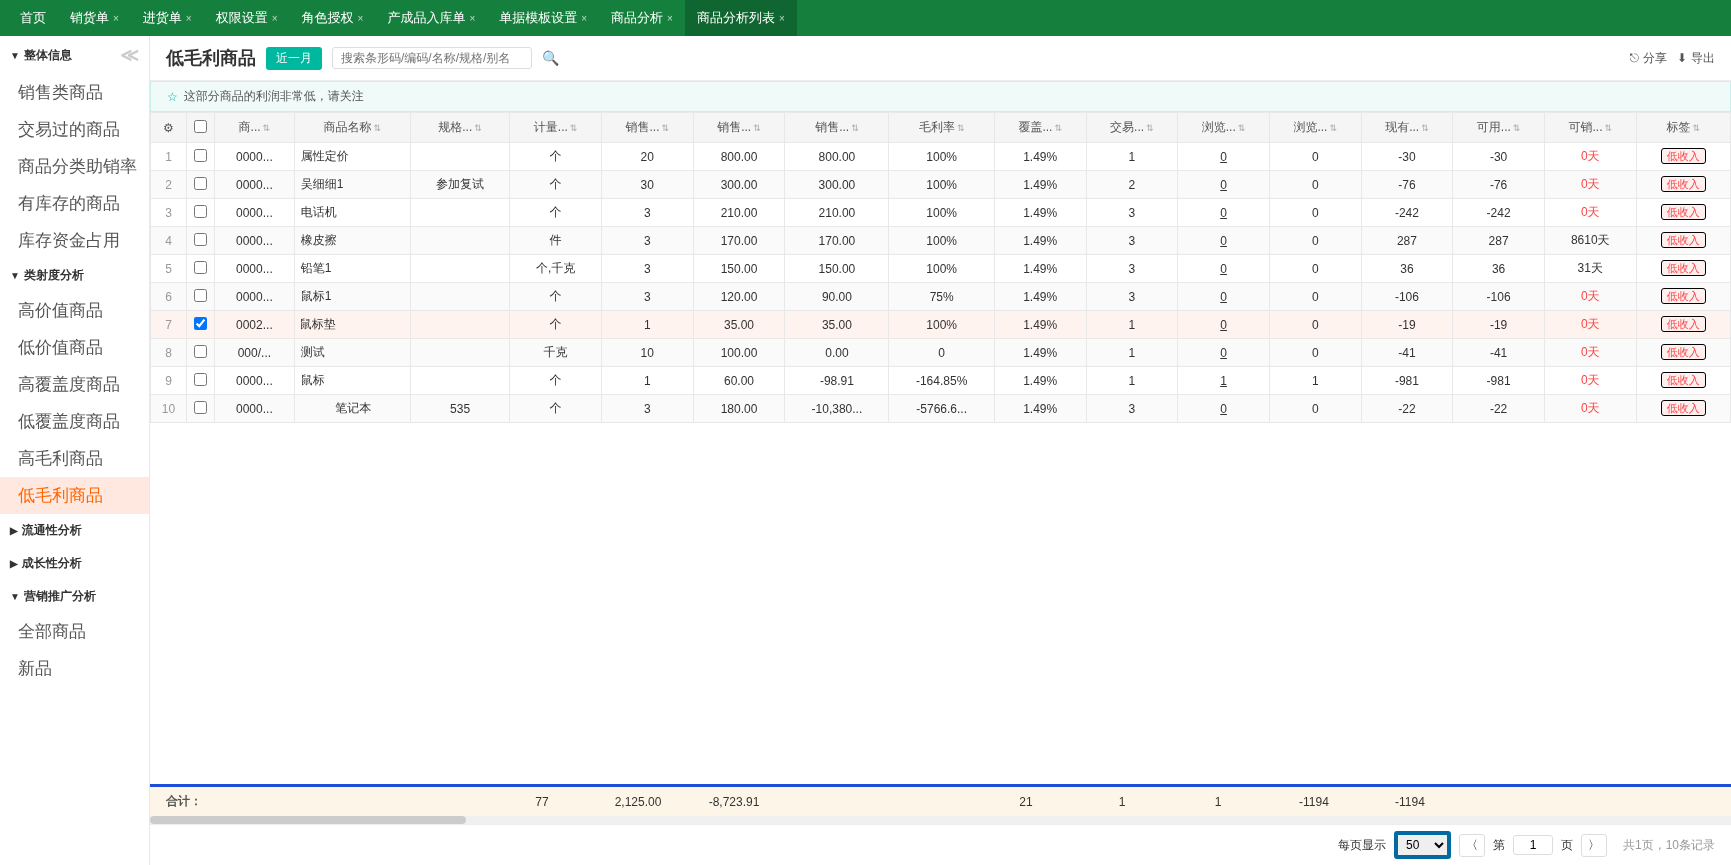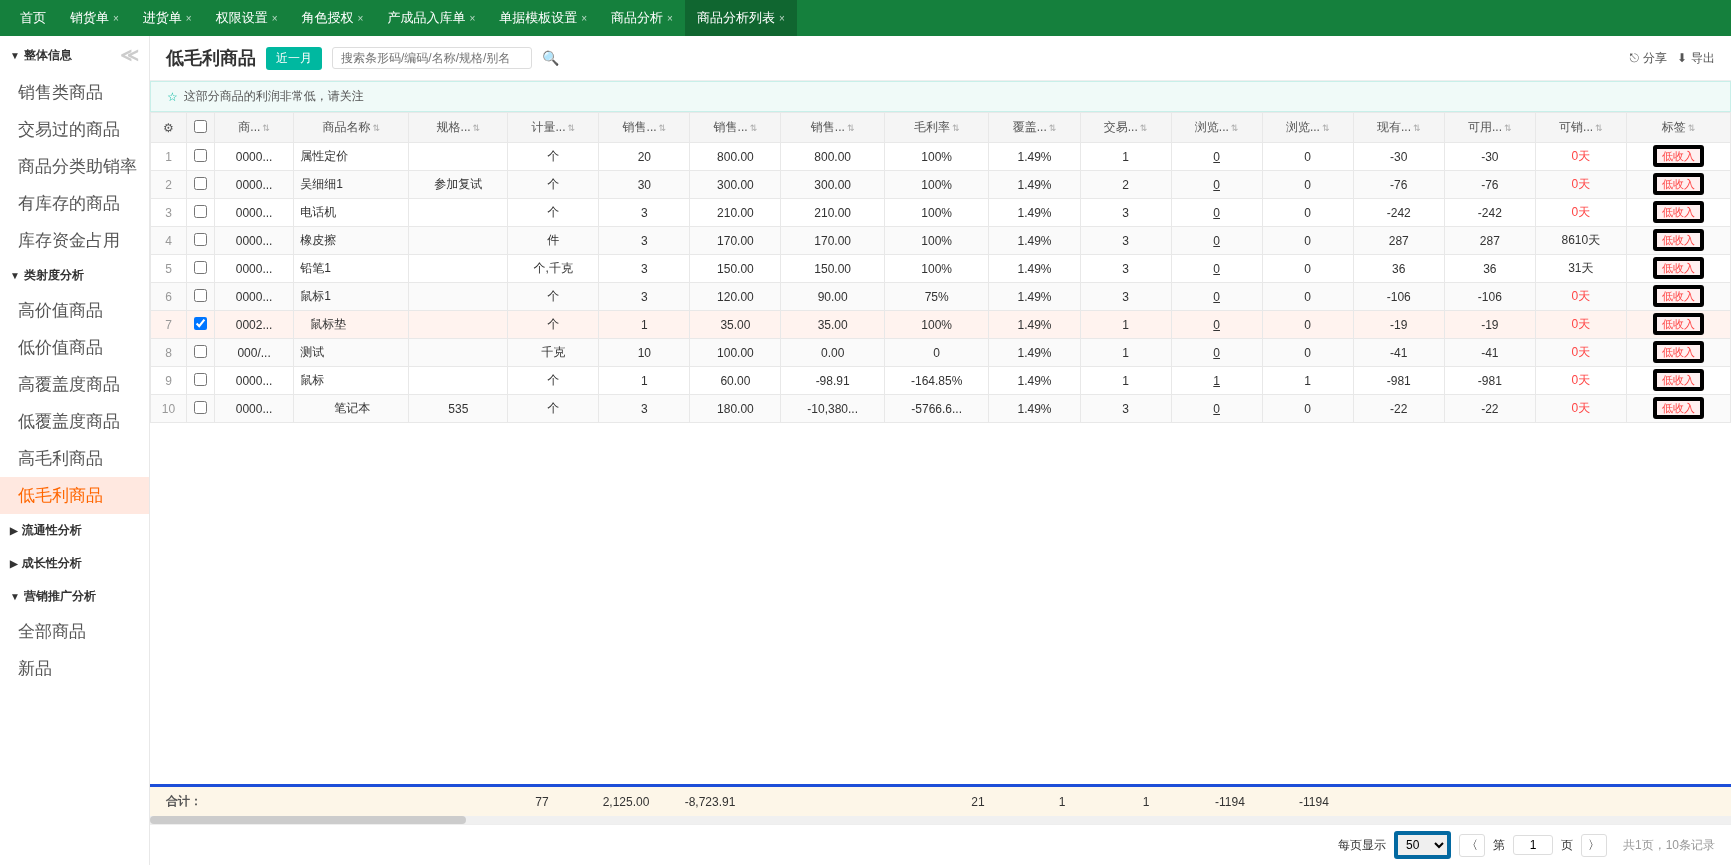--- a/index.html
+++ b/index.html
@@ -160,21 +160,21 @@
       padding: 5px 4px;
       text-align: center;
       color: #333;
       white-space: nowrap;
     }
     tbody tr:nth-child(even) { background: #fafafa; }
     tbody tr.highlight { background: #fff3ef; }
     .tag-badge {
       background: #fff0f0;
       color: #ff4444;
-      border: 4px solid #000000;
+      border: 1px solid #000000;
       border-radius: 3px;
       padding: 1px 5px;
       font-size: 11px;
     }
     .red-text { color: #ff4444; }
     .underline-link { text-decoration: underline; cursor: pointer; }
     .row-num { color: #999; }
 
     
     .footer-total {
@@ -182,21 +182,21 @@
       border-top: 3px solid #1d4ed8;
       display: flex;
       align-items: center;
       padding: 6px 16px;
       font-size: 12px;
       gap: 20px;
     }
     .total-label { font-weight: bold; color: #555; }
     .total-values {
       display: flex;
-      gap: 4px;
+      gap: 16px;
       flex: 1;
     }
     .total-cell {
       padding: 0 10px;
       min-width: 80px;
       text-align: center;
       color: #333;
     }
 
     
@@ -488,21 +488,21 @@
       <td>0</td>
       <td>-106</td>
       <td>-106</td>
       <td style="color:#ff4444;">0天</td>
       <td><span class="tag-badge">低收入</span></td>
     </tr>
             <tr class="highlight">
       <td class="row-num">7</td>
       <td><input type="checkbox" checked="" style=""></td>
       <td>0002...</td>
-      <td style="text-align:left;padding-left:16px;">鼠标垫</td>
+      <td style="text-align:left;padding-left:5px;">鼠标垫</td>
       <td></td>
       <td>个</td>
       <td>1</td>
       <td>35.00</td>
       <td>35.00</td>
       <td>100%</td>
       <td>1.49%</td>
       <td>1</td>
       <td class="underline-link">0</td>
       <td>0</td>

